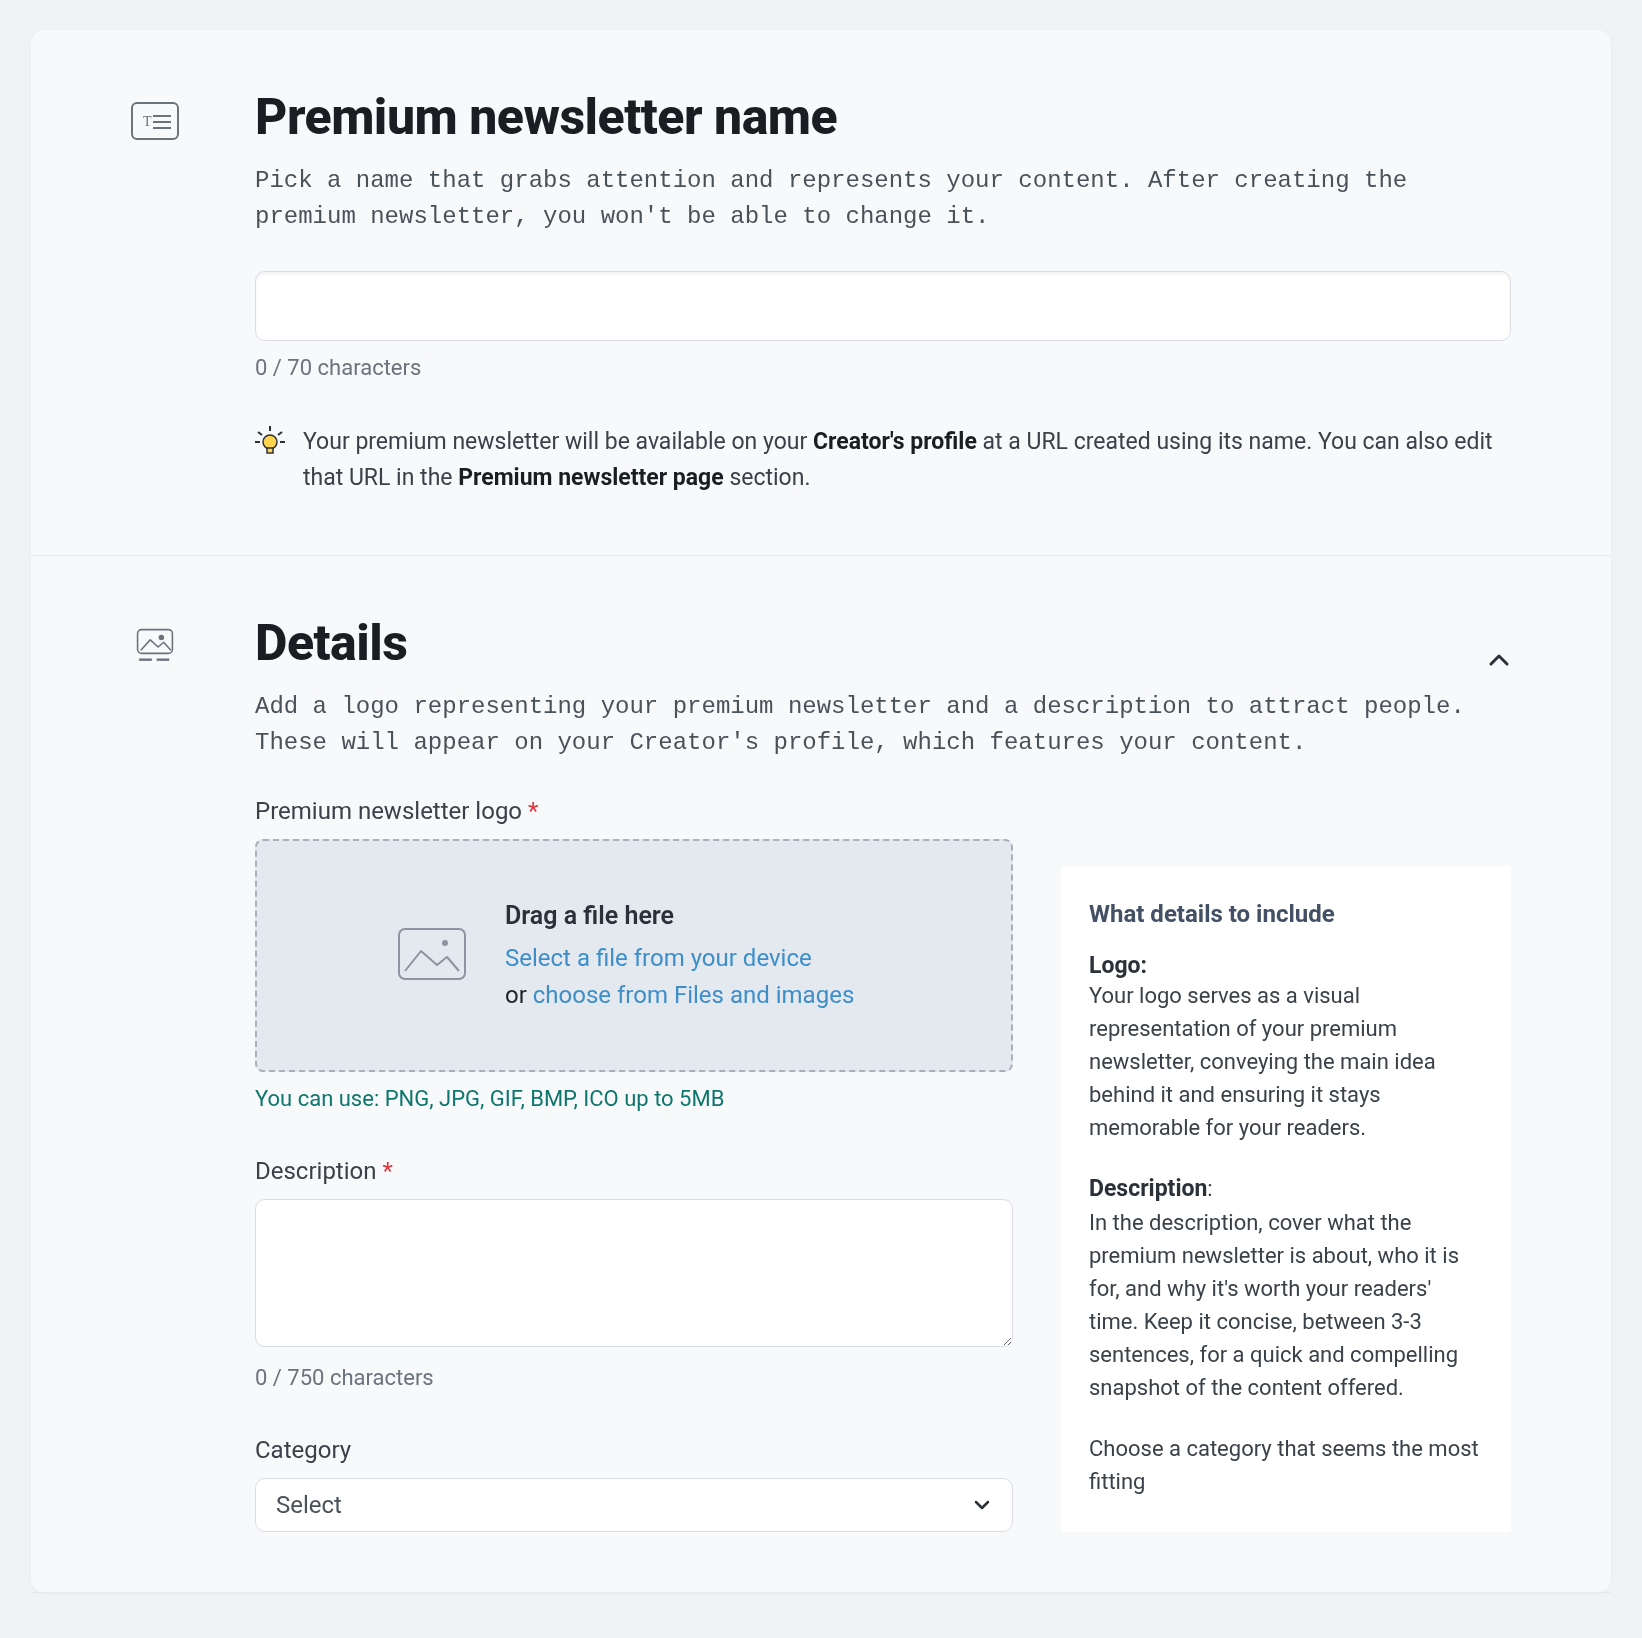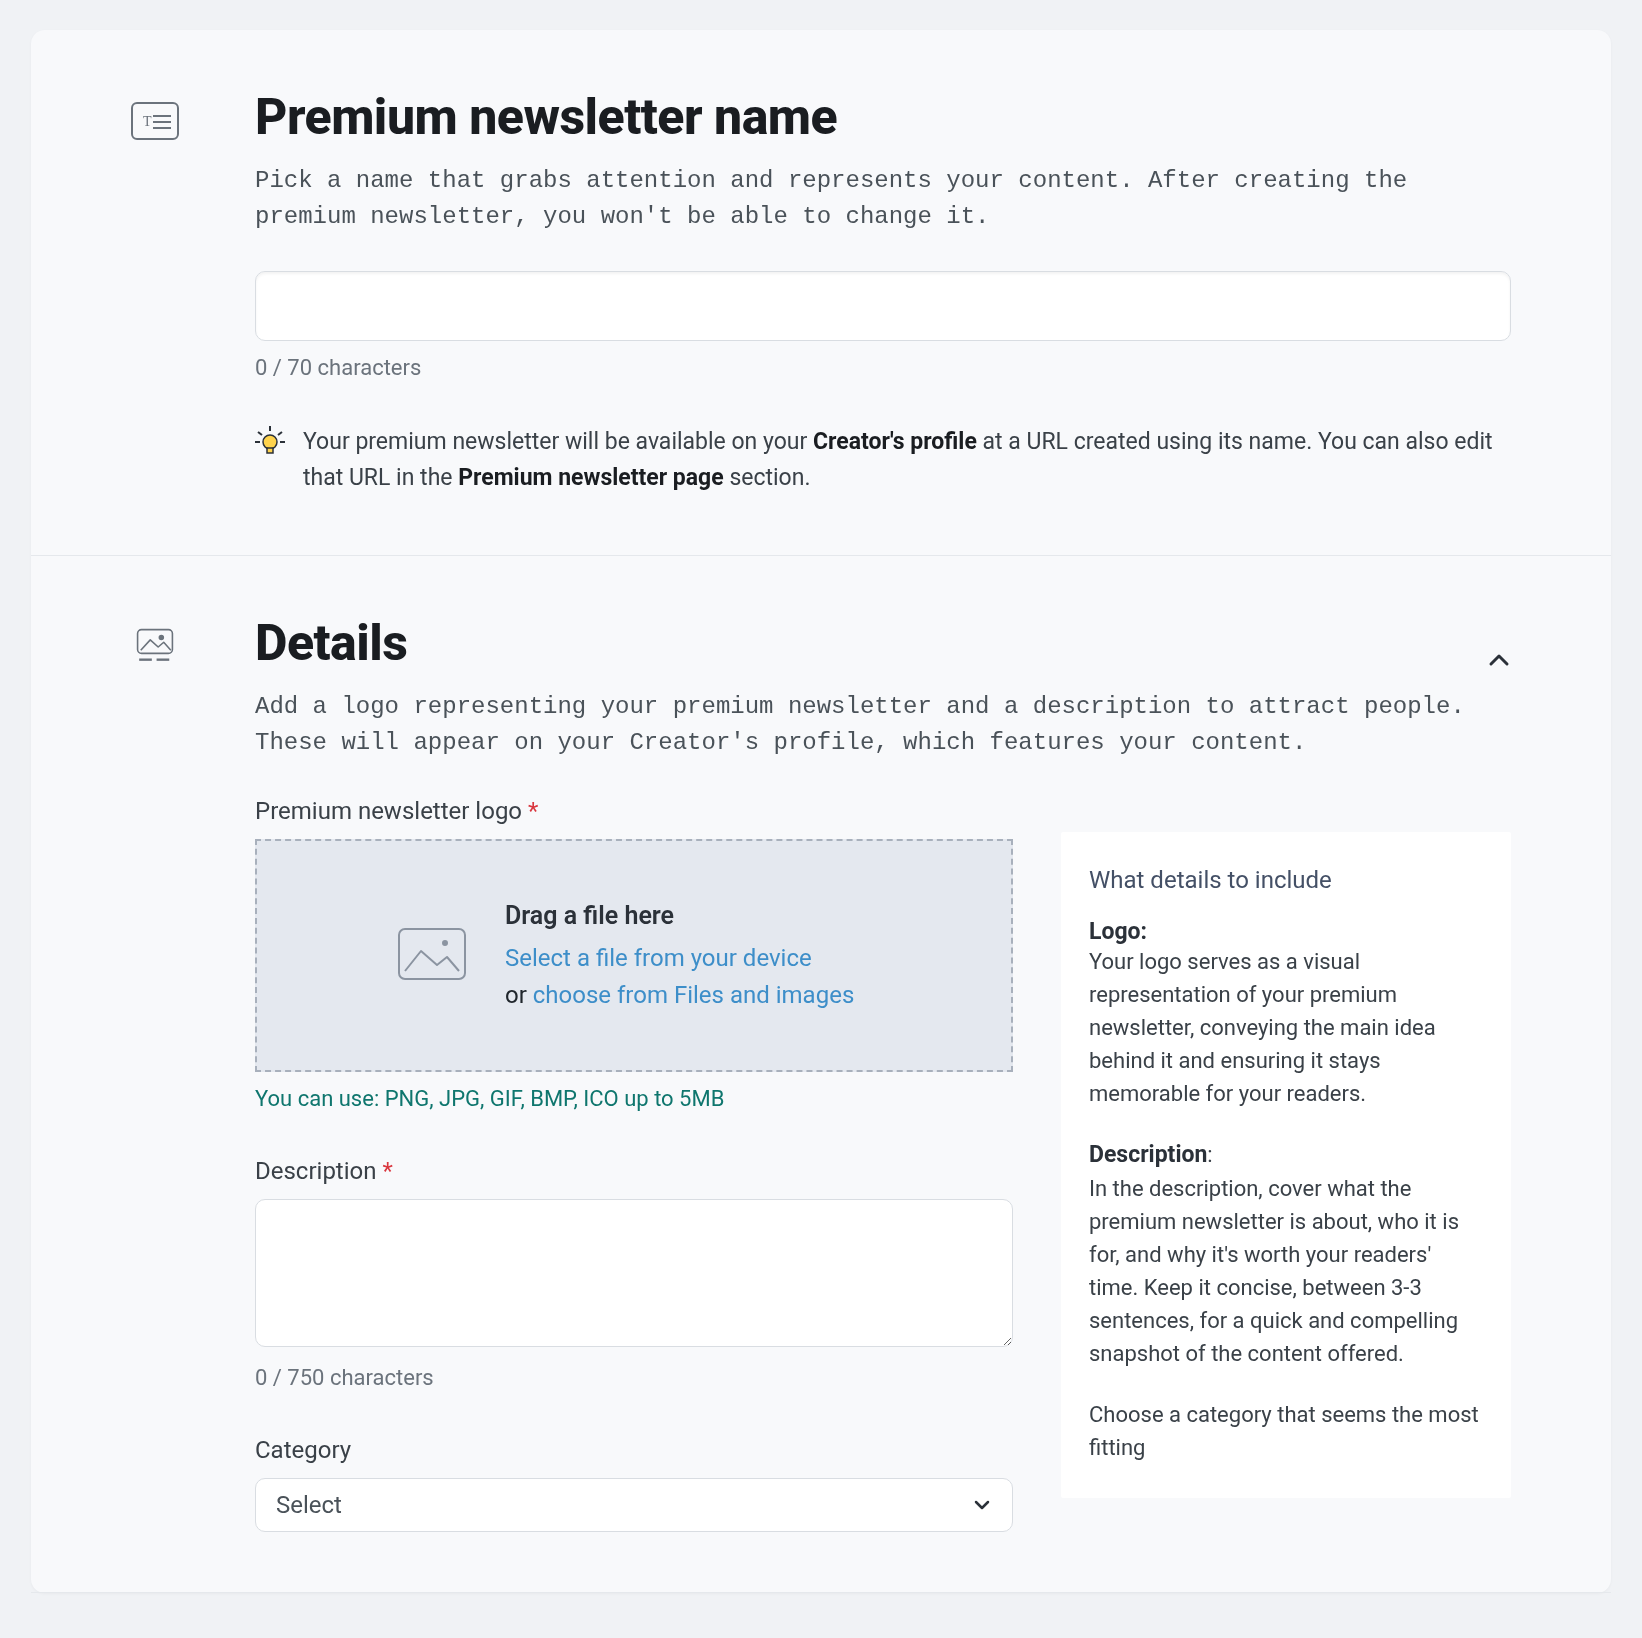--- a/index.html
+++ b/index.html
@@ -88,41 +88,41 @@
     }
     .collapse-btn {
       position: absolute;
       right: 100px;
       top: 92px;
       cursor: pointer;
     }
     .details-grid {
       display: flex;
       gap: 48px;
-      align-items: center;
+      align-items: flex-end;
       margin-top: 4px;
     }
     .details-left {
       flex: 1;
     }
     .details-right {
       width: 450px;
       flex-shrink: 0;
     }
     .field-label {
       font-size: 24px;
       color: #3a4148;
       margin-bottom: 14px;
     }
     .req-star {
       color: #d9363e;
     }
     .dropzone {
       border: 2px dashed #a8b0bc;
-      border-radius: 0;
+      border-radius: 8px;
       background: #e4e8ef;
       padding: 56px 40px;
       display: flex;
       align-items: center;
       gap: 38px;
     }
     .dropzone-img {
       margin-left: 100px;
     }
     .dropzone-text {
@@ -173,21 +173,21 @@
       justify-content: space-between;
       cursor: pointer;
     }
     .info-panel {
       background: #fff;
       padding: 34px 28px;
       border-radius: 2px;
     }
     .info-panel h3 {
       font-size: 24px;
-      font-weight: 400;
+      font-weight: 700;
       color: #445066;
       margin-bottom: 24px;
     }
     .info-panel .info-item {
       margin-bottom: 28px;
     }
     .info-panel .info-label {
       font-weight: 700;
       color: #2b3139;
       font-size: 23px;

